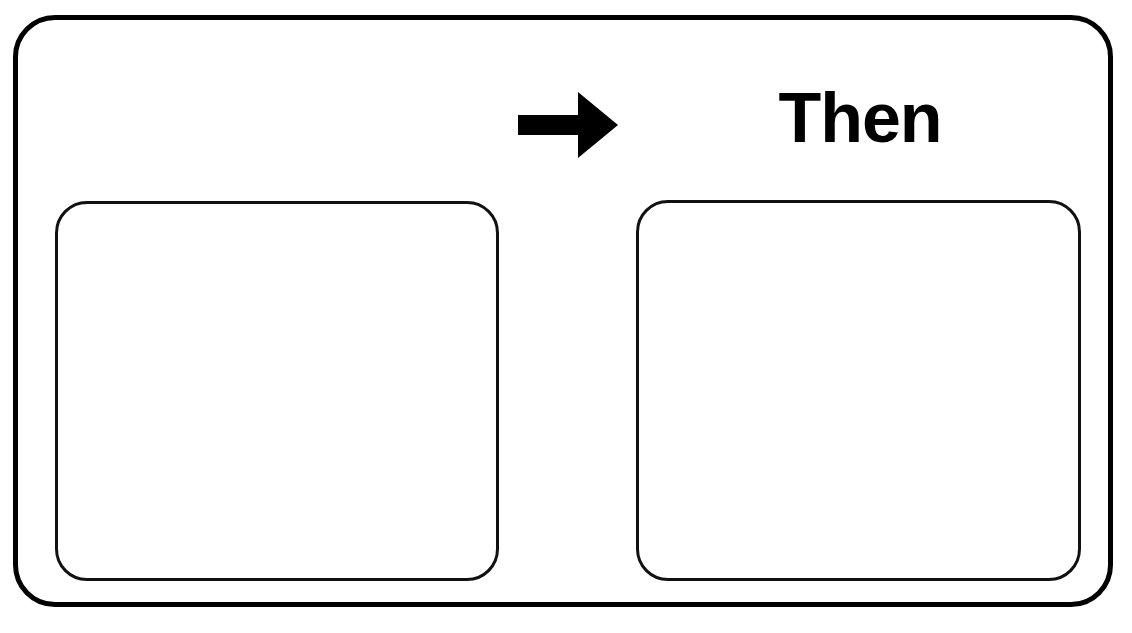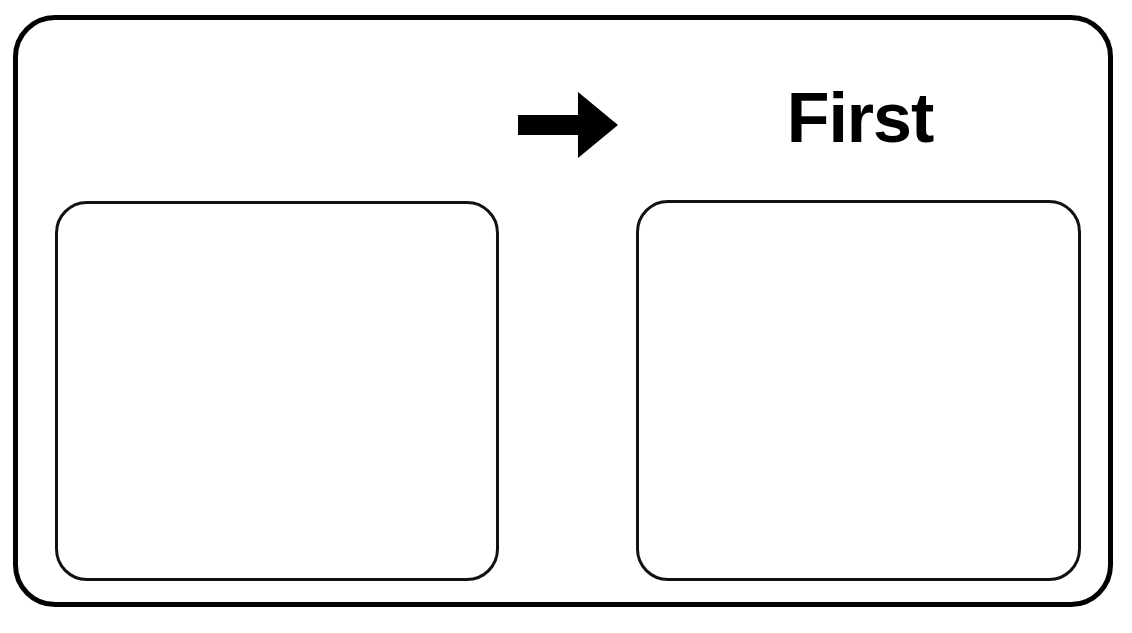--- a/index.html
+++ b/index.html
@@ -109,21 +109,21 @@
 
   <div class="header-row">
 
 
     <div class="arrow-wrap">
       <svg viewBox="0 0 104 70" xmlns="http://www.w3.org/2000/svg" aria-hidden="true">
         <path d="M2,25 L62,25 L62,2 L102,35 L62,68 L62,45 L2,45 Z" fill="#000000"></path>
       </svg>
     </div>
 
-    <div class="heading heading-then">First</div>
+    <div class="heading heading-then">Then</div>
 
   </div>
 
   <div class="slot slot-first">
     
   </div>
 
   <div class="slot slot-then">
     
   </div>

